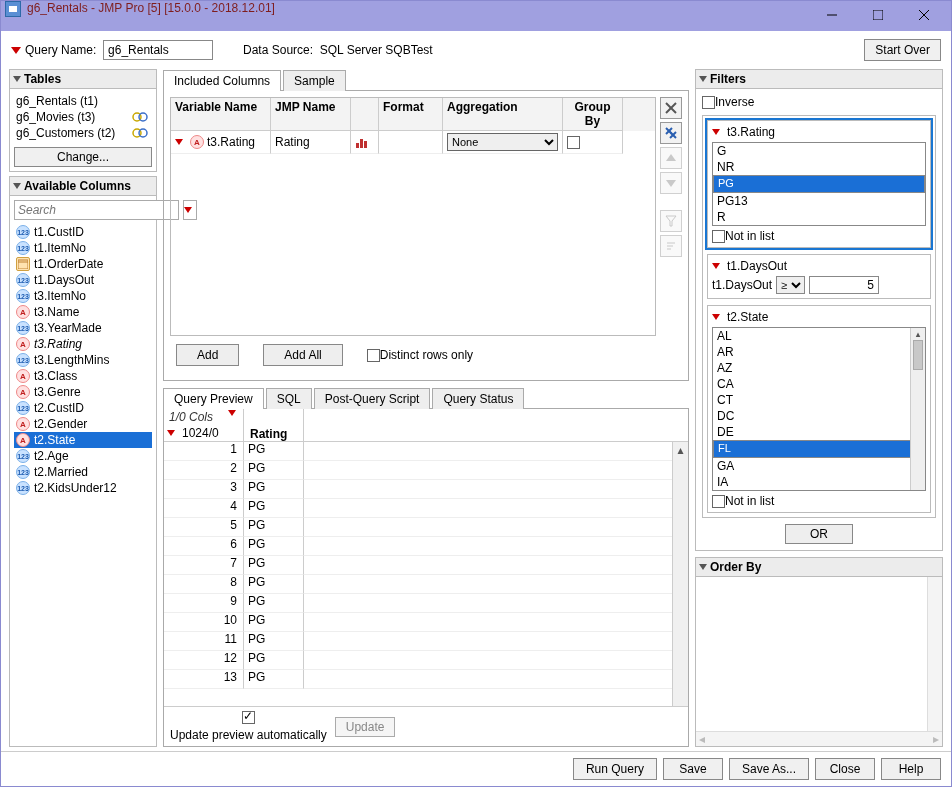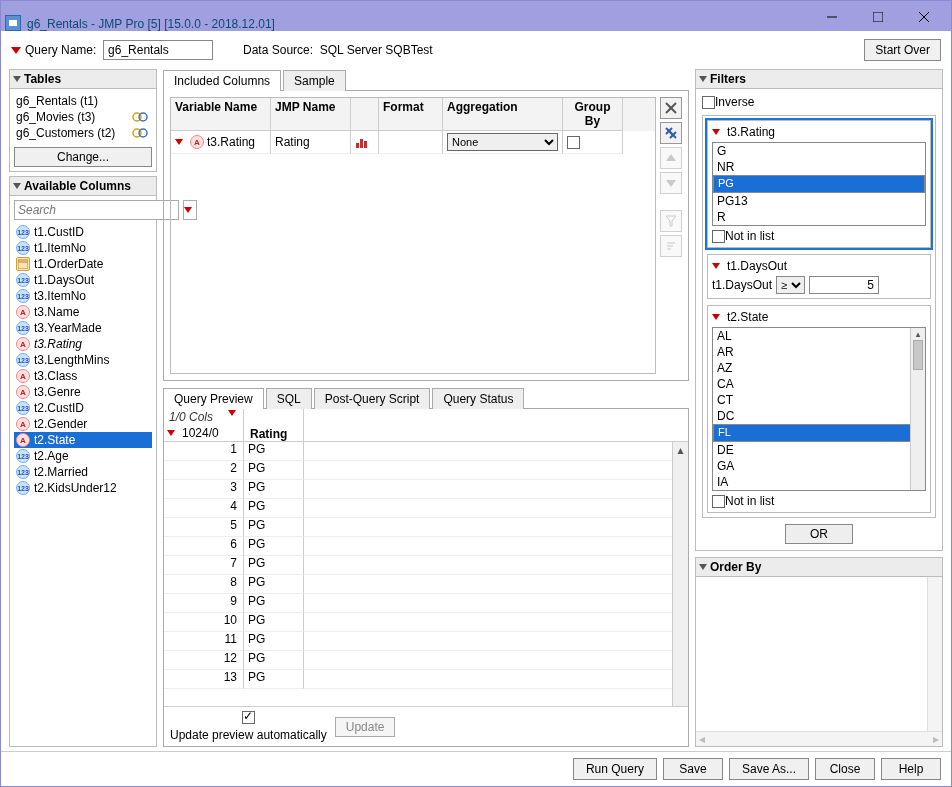--- a/index.html
+++ b/index.html
@@ -1,18 +1,18 @@
 <!DOCTYPE html>
 <html><head>
 <meta charset="utf-8">
 <style>
 * { box-sizing: border-box; font-family: "Segoe UI", Arial, sans-serif; font-size: 12px; }
 body { margin: 0; background: #fff; }
 .window { width: 952px; height: 787px; border: 1px solid #8a8ad0; display: flex; flex-direction: column; background:#fff;}
-.titlebar { height: 30px; background: #a0a0e0; display: flex; align-items: flex-end; padding: 0 4px; color: #0c4a6e; }
+.titlebar { height: 30px; background: #a0a0e0; display: flex; align-items: flex-start; padding: 0 4px; color: #7f1d1d; }
 .titlebar .appicon { width: 16px; height: 16px; margin-right: 6px; background:#5a8fd4; border:1px solid #2d6aa8; position:relative;}
 .titlebar .appicon::after{content:"";position:absolute;width:8px;height:6px;background:#fff;left:3px;top:4px;}
 .titlebar .title { flex: 1; }
 .titlebar .winbtn { width: 46px; height: 28px; display: flex; align-items:center; justify-content:center; }
 .winbtn svg { pointer-events:none;}
 .topbar { display:flex; align-items:center; padding: 8px 10px; }
 .redtri { width:0;height:0;border-left:5px solid transparent;border-right:5px solid transparent;border-top:7px solid #c00; display:inline-block; margin-right:4px; vertical-align:middle;}
 .redtri.sm{border-left-width:4px;border-right-width:4px;border-top-width:6px;}
 .label { font-weight: normal; }
 input[type=text].flat { border:1px solid #888; padding:2px 4px; height:20px; }
@@ -296,20 +296,28 @@
                 </div>
               <div class="cell c-fmt"></div>
               <div class="cell c-agg">
                   <select class="aggsel"><option>None</option></select>
                 </div>
               <div class="cell c-grp">
                   <span class="box" style="display:inline-block;width:13px;height:13px;border:1px solid #666;"></span>
                 </div>
             </div>
           </div>
+          <div class="addrow">
+            <button class="btn">Add</button>
+            <button class="btn">Add All</button>
+            <div class="chk">
+                <div class="box"></div>
+                <span>Distinct rows only</span>
+              </div>
+          </div>
         </div>
         <div class="sidebtns">
           <div class="sq">
               <svg width="12" height="12">
                 <line x1="1" y1="1" x2="11" y2="11" stroke="#555" stroke-width="2"></line>
                 <line x1="11" y1="1" x2="1" y2="11" stroke="#555" stroke-width="2"></line>
               </svg>
             </div>
           <div class="sq">
               <svg width="14" height="14">
@@ -497,22 +505,22 @@
                   <span class="redtri sm"></span>
                   <span>t2.State</span>
                 </div>
             <div class="listbox" id="lb3">
               <div class="opt" style="padding-right: 17px;">AL</div>
                   <div class="opt" style="padding-right: 17px;">AR</div>
                   <div class="opt" style="padding-right: 17px;">AZ</div>
                   <div class="opt" style="padding-right: 17px;">CA</div>
                   <div class="opt" style="padding-right: 17px;">CT</div>
                   <div class="opt" style="padding-right: 17px;">DC</div>
+                  <div class="opt" style="padding-right: 17px;">DE</div>
                   <div class="opt sel" style="padding-right: 17px;">FL</div>
-                  <div class="opt" style="padding-right: 17px;">DE</div>
                   <div class="opt" style="padding-right: 17px;">GA</div>
                   <div class="opt" style="padding-right: 17px;">IA</div>
                   <div class="sb">
                     <div class="ar">▴</div>
                     <div class="th"></div>
                   </div>
             </div>
             <div class="chk" style="margin-top:3px;">
                   <div class="box"></div>
                   <span>Not in list</span>

